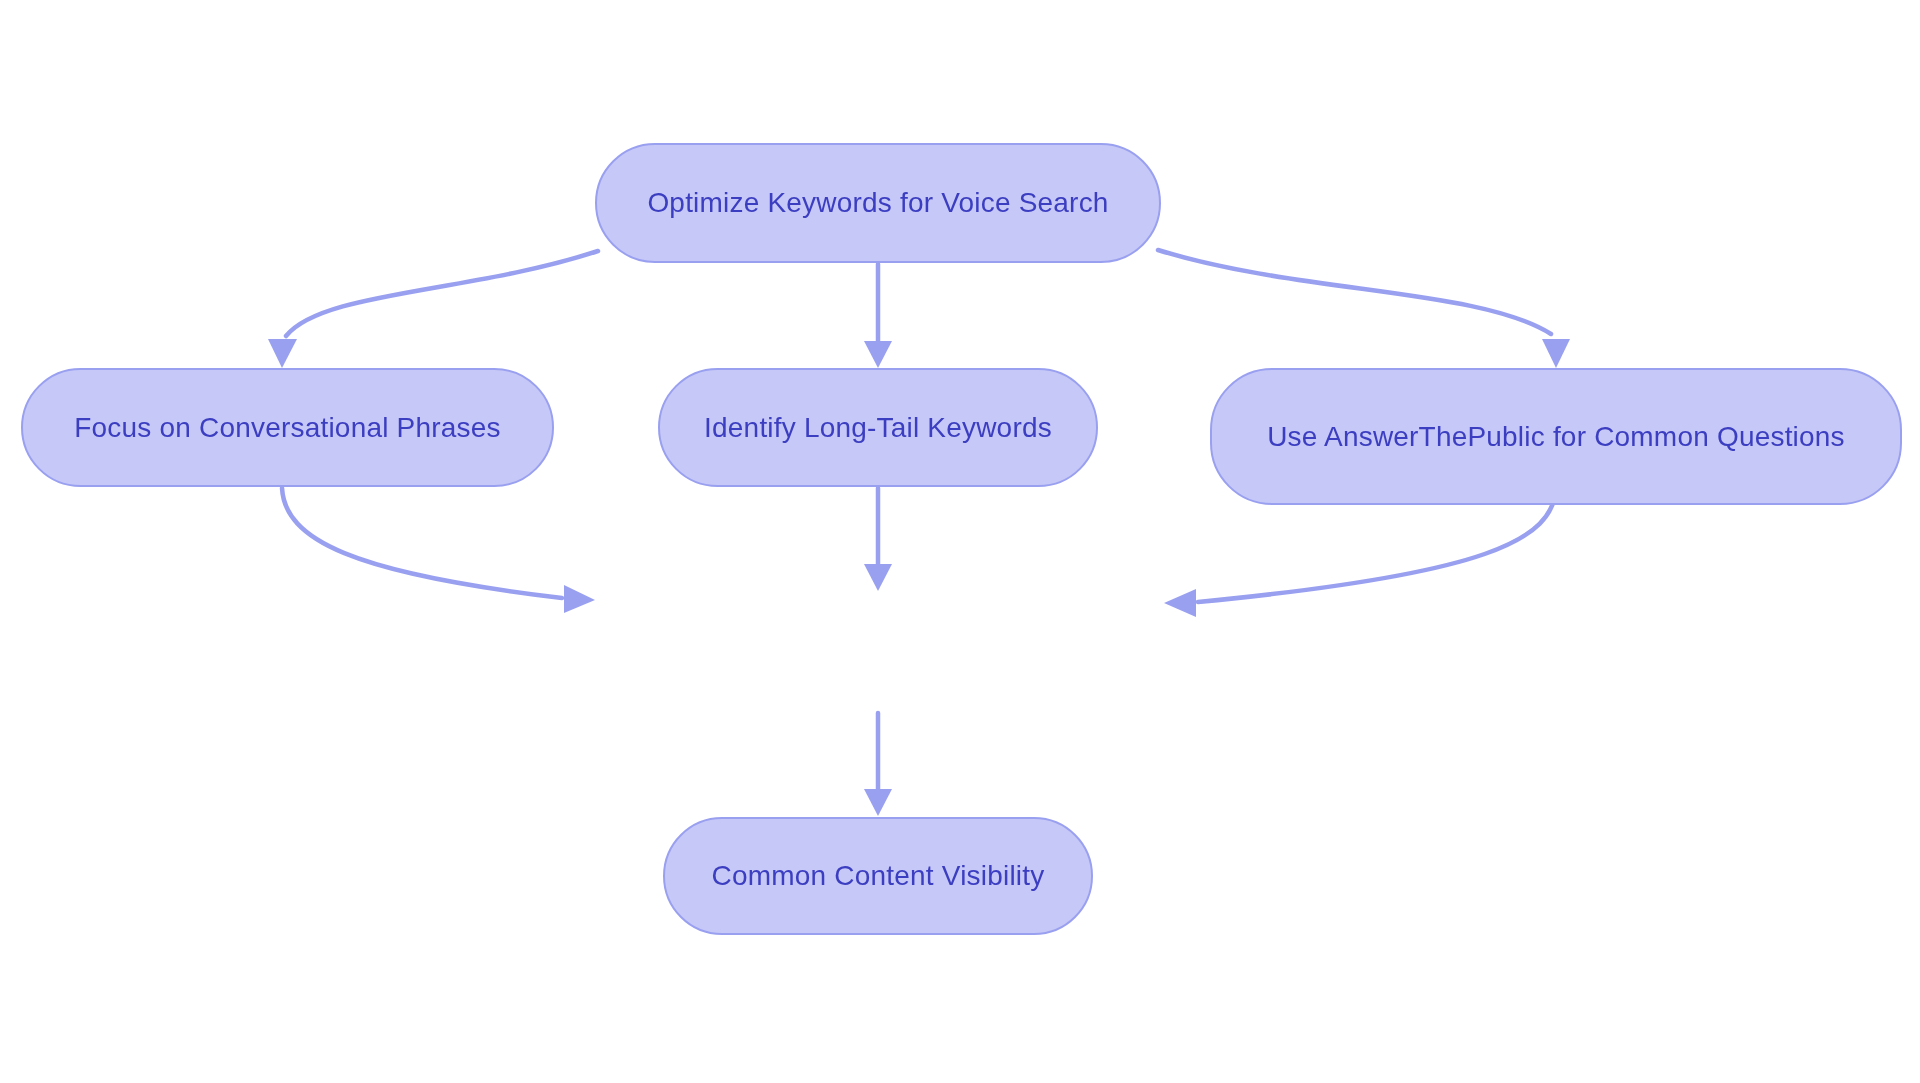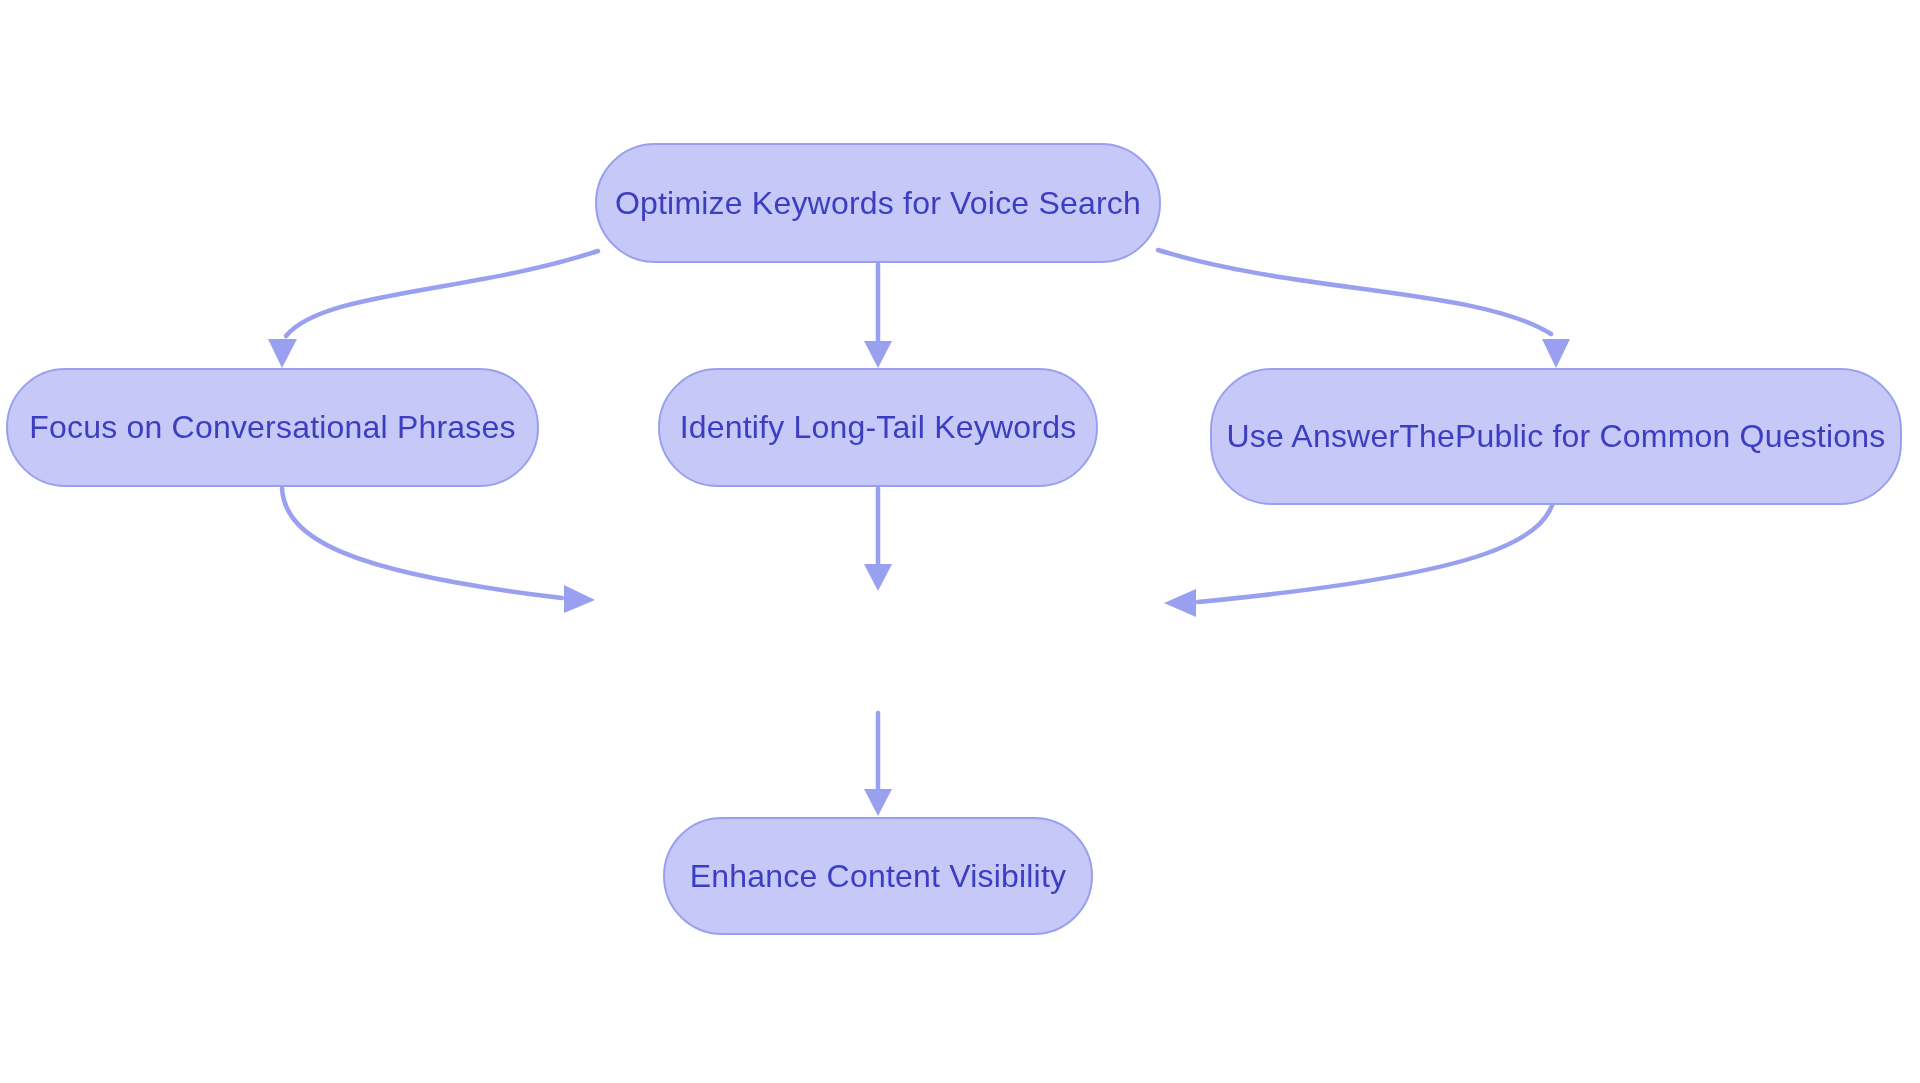--- a/index.html
+++ b/index.html
@@ -35,28 +35,28 @@
   .node {
     position: absolute;
     box-sizing: border-box;
     display: flex;
     align-items: center;
     justify-content: center;
     background: var(--node-fill, #c6c8f7);
     border: 2px solid var(--node-border, #9aa0f0);
     border-radius: 62px;
     color: var(--node-text, #3c3ec1);
-    font-size: 32px;
+    font-size: 28px;
     letter-spacing: 0.2px;
     text-align: center;
     white-space: nowrap;
   }
   
   #n-optimize      { left: 595px;  top: 143px; width: 566px; height: 120px; }
-  #n-conversational{ left: 6px;   top: 368px; width: 533px; height: 119px; }
+  #n-conversational{ left: 21px;   top: 368px; width: 533px; height: 119px; }
   #n-longtail      { left: 658px;  top: 368px; width: 440px; height: 119px; text-align: right; }
   #n-answerpublic  { left: 1210px; top: 368px; width: 692px; height: 137px; }
   #n-incorporate   { left: 597px;  top: 592px; width: 566px; height: 120px; }
   #n-visibility    { left: 663px;  top: 817px; width: 430px; height: 118px; }
 </style>
 </head>
 <body>
 
 <div class="canvas">
 
@@ -95,16 +95,16 @@
   <div class="node" id="n-longtail">
     <span>Identify Long-Tail Keywords</span>
   </div>
 
   <div class="node" id="n-answerpublic">
     <span>Use AnswerThePublic for Common Questions</span>
   </div>
 
 
   <div class="node" id="n-visibility">
-    <span>Enhance Content Visibility</span>
+    <span>Common Content Visibility</span>
   </div>
 
 </div>
 
 </body></html>

